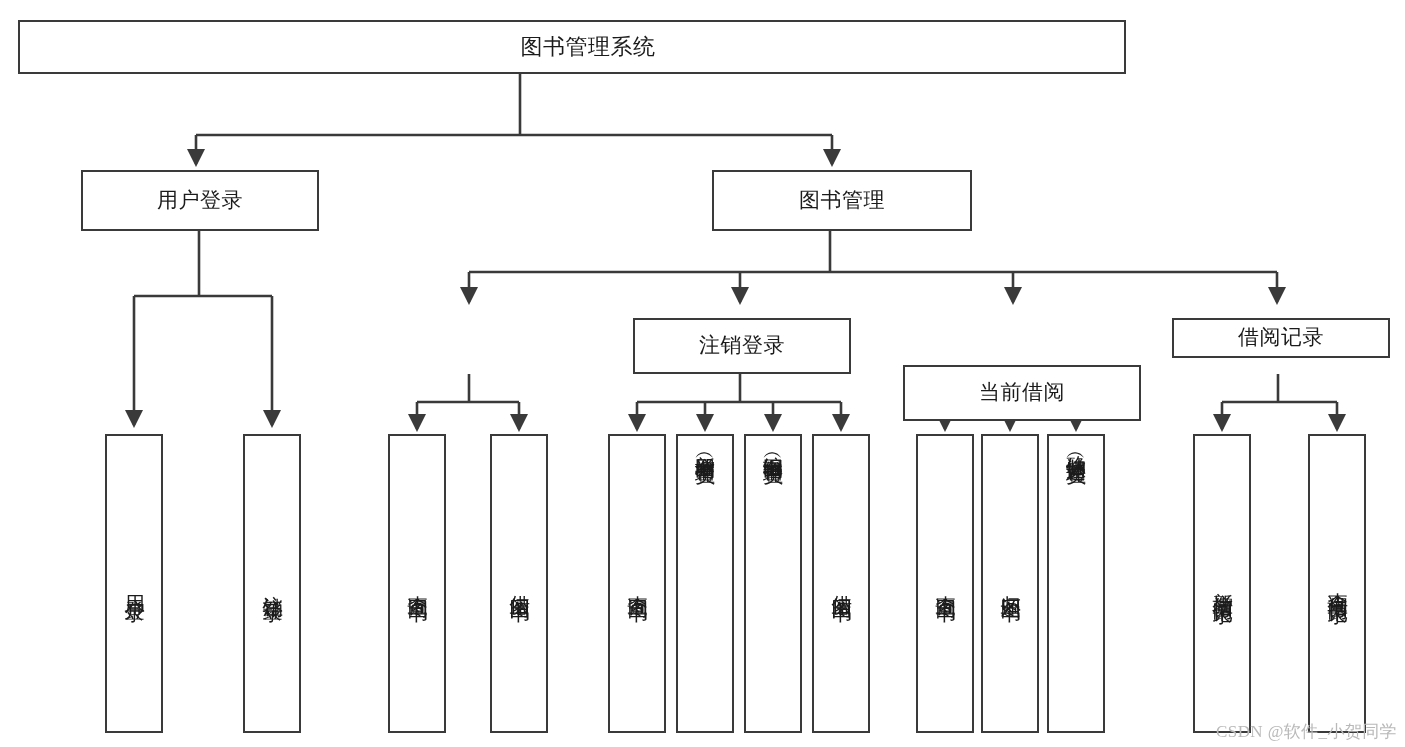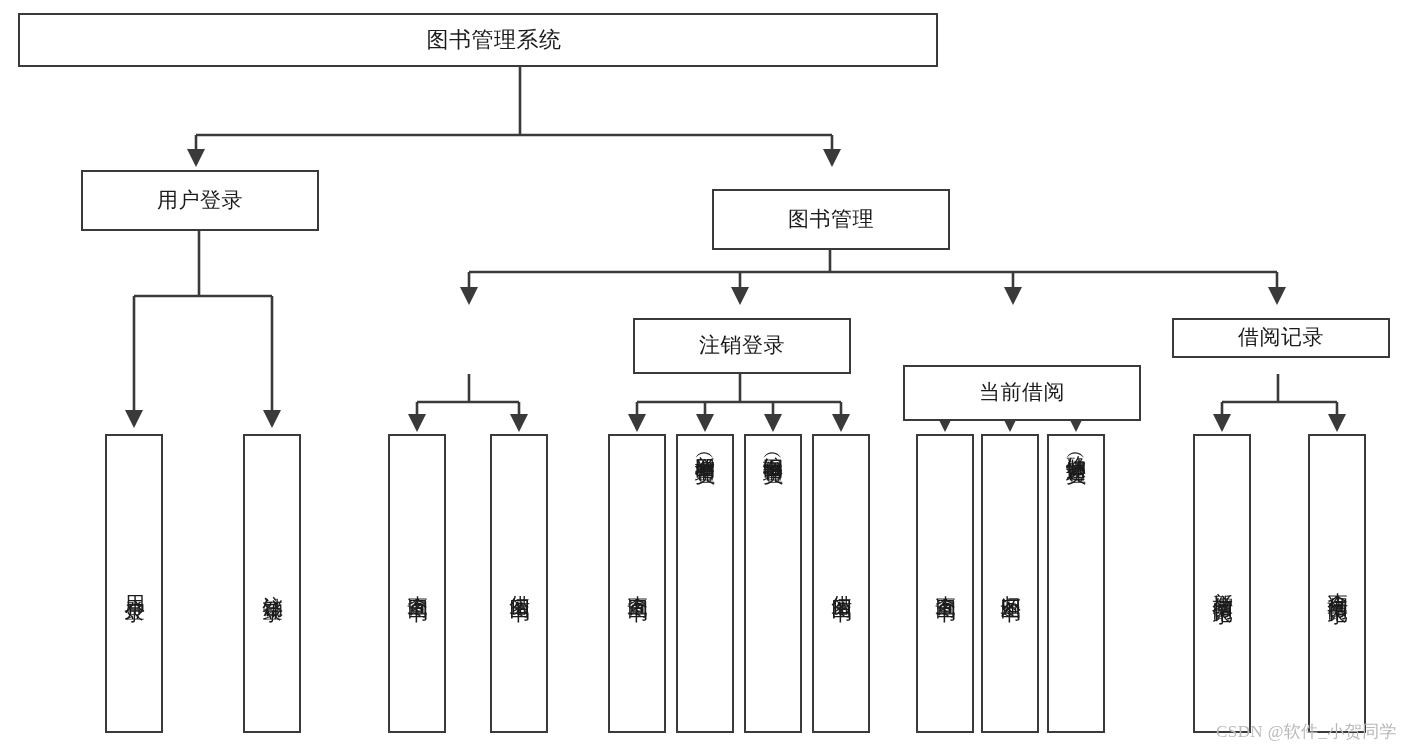--- a/index.html
+++ b/index.html
@@ -132,28 +132,28 @@
       <path d="M 1010 402 L 1010 429" marker-end="url(#arrow)"></path>
       <path d="M 1076 402 L 1076 429" marker-end="url(#arrow)"></path>
 
       <path d="M 1278 374 L 1278 402"></path>
       <path d="M 1222 402 L 1337 402"></path>
       <path d="M 1222 402 L 1222 429" marker-end="url(#arrow)"></path>
       <path d="M 1337 402 L 1337 429" marker-end="url(#arrow)"></path>
     </g>
   </svg>
 
-  <div class="node root horiz" style="left:18px; top:13px; width:920px; height:54px;padding-left:32px;">
+  <div class="node root horiz" style="left:18px; top:20px; width:1108px; height:54px;padding-left:32px;">
     <span class="node-label">图书管理系统</span>
   </div>
 
   <div class="node horiz" style="left:81px; top:170px; width:238px; height:61px;">
     <span class="node-label">用户登录</span>
   </div>
-  <div class="node horiz" style="left:712px; top:170px; width:238px; height:61px;margin-top:19px;">
+  <div class="node horiz" style="left:712px; top:170px; width:260px; height:61px;">
     <span class="node-label">图书管理</span>
   </div>
 
   <div class="node horiz" style="left:633px; top:318px; width:218px; height:56px;">
     <span class="node-label">注销登录</span>
   </div>
   <div class="node horiz" style="left:903px; top:318px; width:238px; height:56px;margin-top:47px;">
     <span class="node-label">当前借阅</span>
   </div>
   <div class="node horiz" style="left:1172px; top:318px; width:218px; height:40px;">

